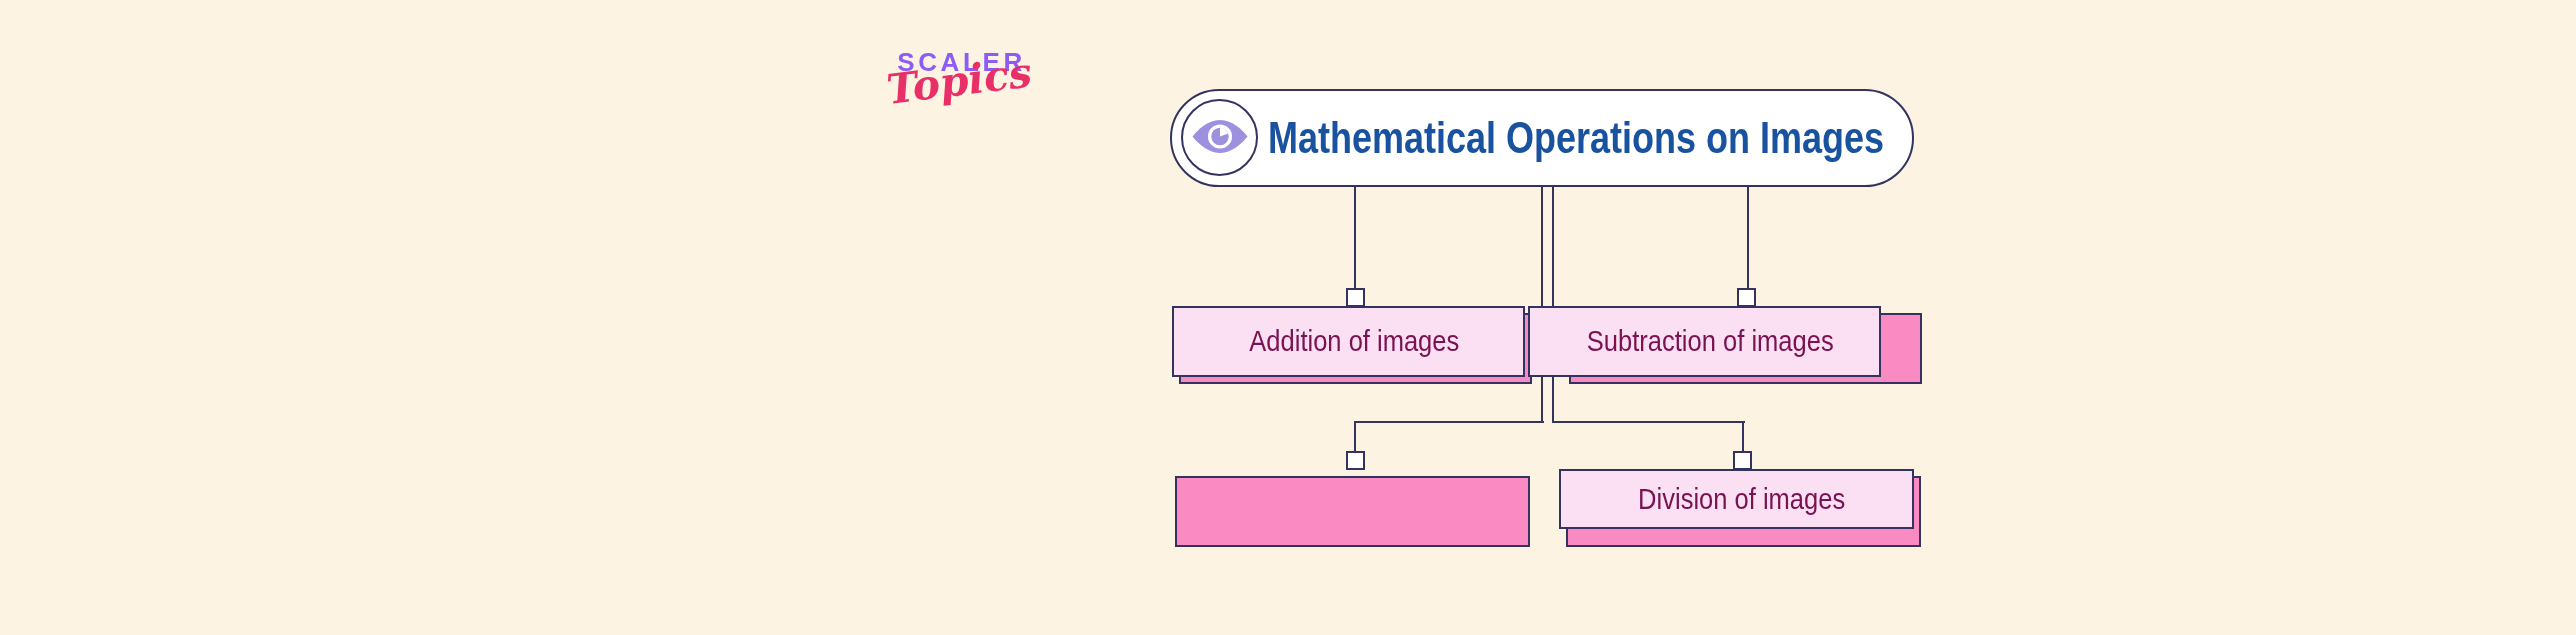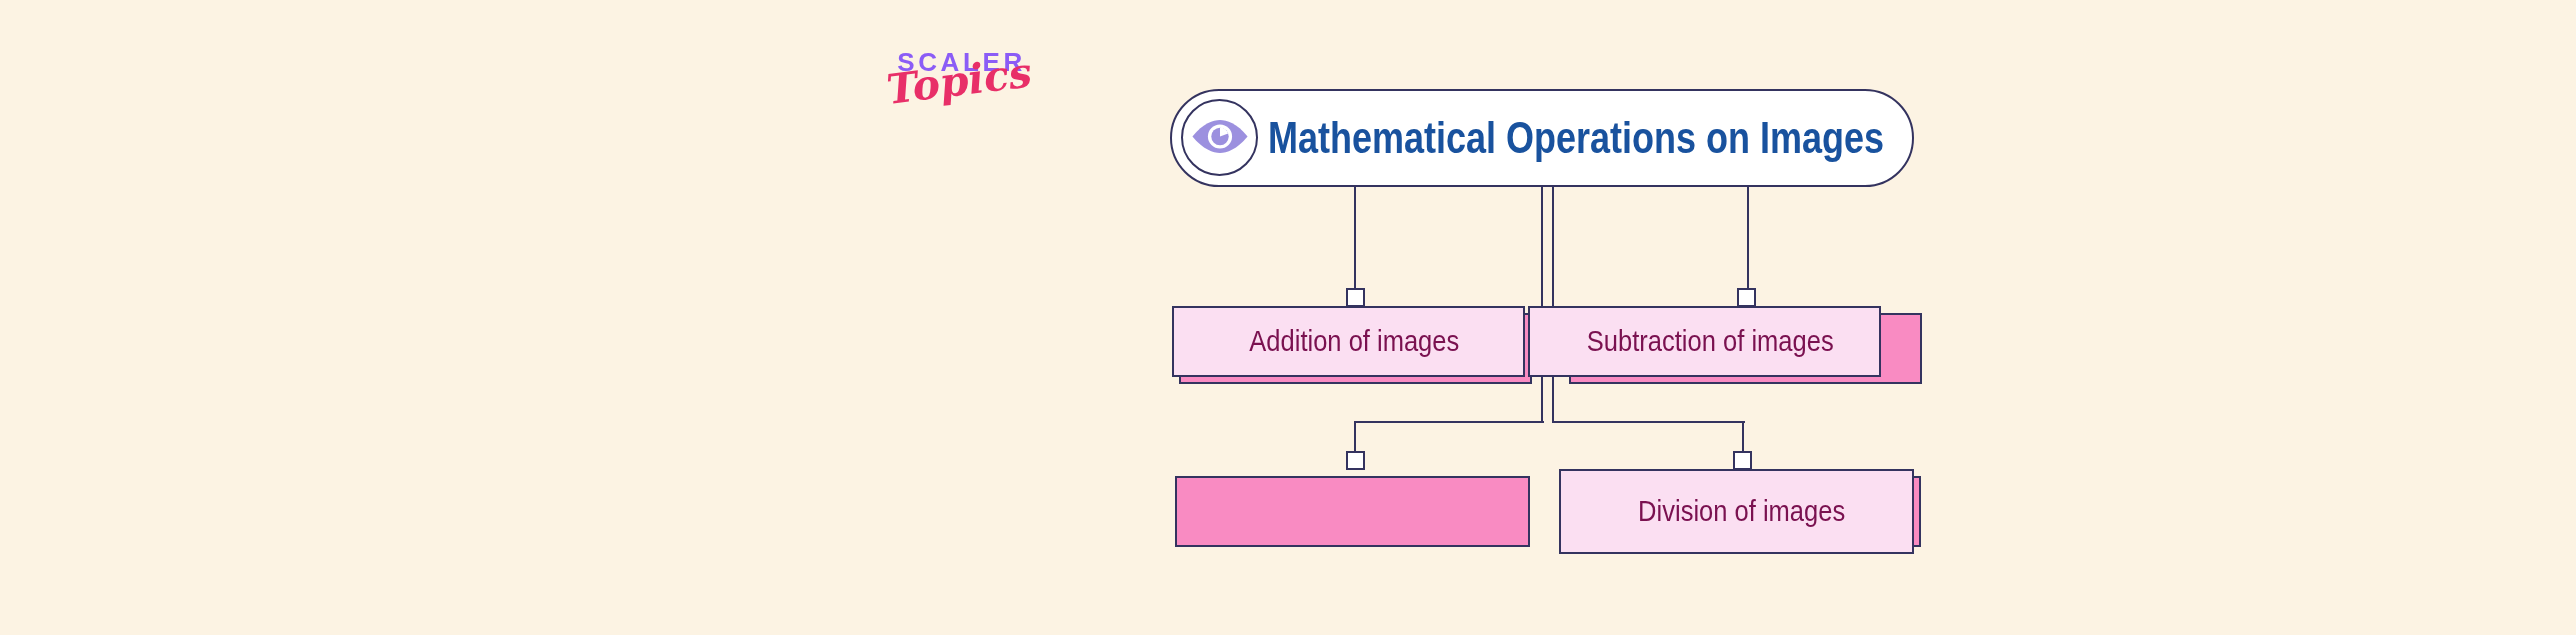--- a/index.html
+++ b/index.html
@@ -62,21 +62,21 @@
     color:#7A1150;font-size:29px;font-weight:500;white-space:nowrap;padding-left:11px;
   }
   .node .inner{transform:scaleX(0.88);transform-origin:center;}
   .node-shadow{background:#F98BC2;}
   .n-add   {left:1172px;top:306px;width:353px;height:71px;}
   .n-add-s {left:1179px;top:313px;width:353px;height:71px;}
   .n-sub   {left:1520px;top:306px;width:353px;height:71px;margin-left:8px;}
   .n-sub-s {left:1569px;top:313px;width:353px;height:71px;}
   .n-mul   {left:1167px;top:469px;width:355px;height:71px;}
   .n-mul-s {left:1175px;top:476px;width:355px;height:71px;}
-  .n-div   {left:1559px;top:469px;width:355px;height:85px;}
+  .n-div   {left:1559px;top:469px;width:355px;height:60px;}
   .n-div-s {left:1566px;top:476px;width:355px;height:71px;}
 </style>
 </head>
 <body>
 
 <div class="canvas">
 
   <div class="logo">
     <div class="logo-brand">SCALER</div>
     <div class="logo-script">Topics</div>

